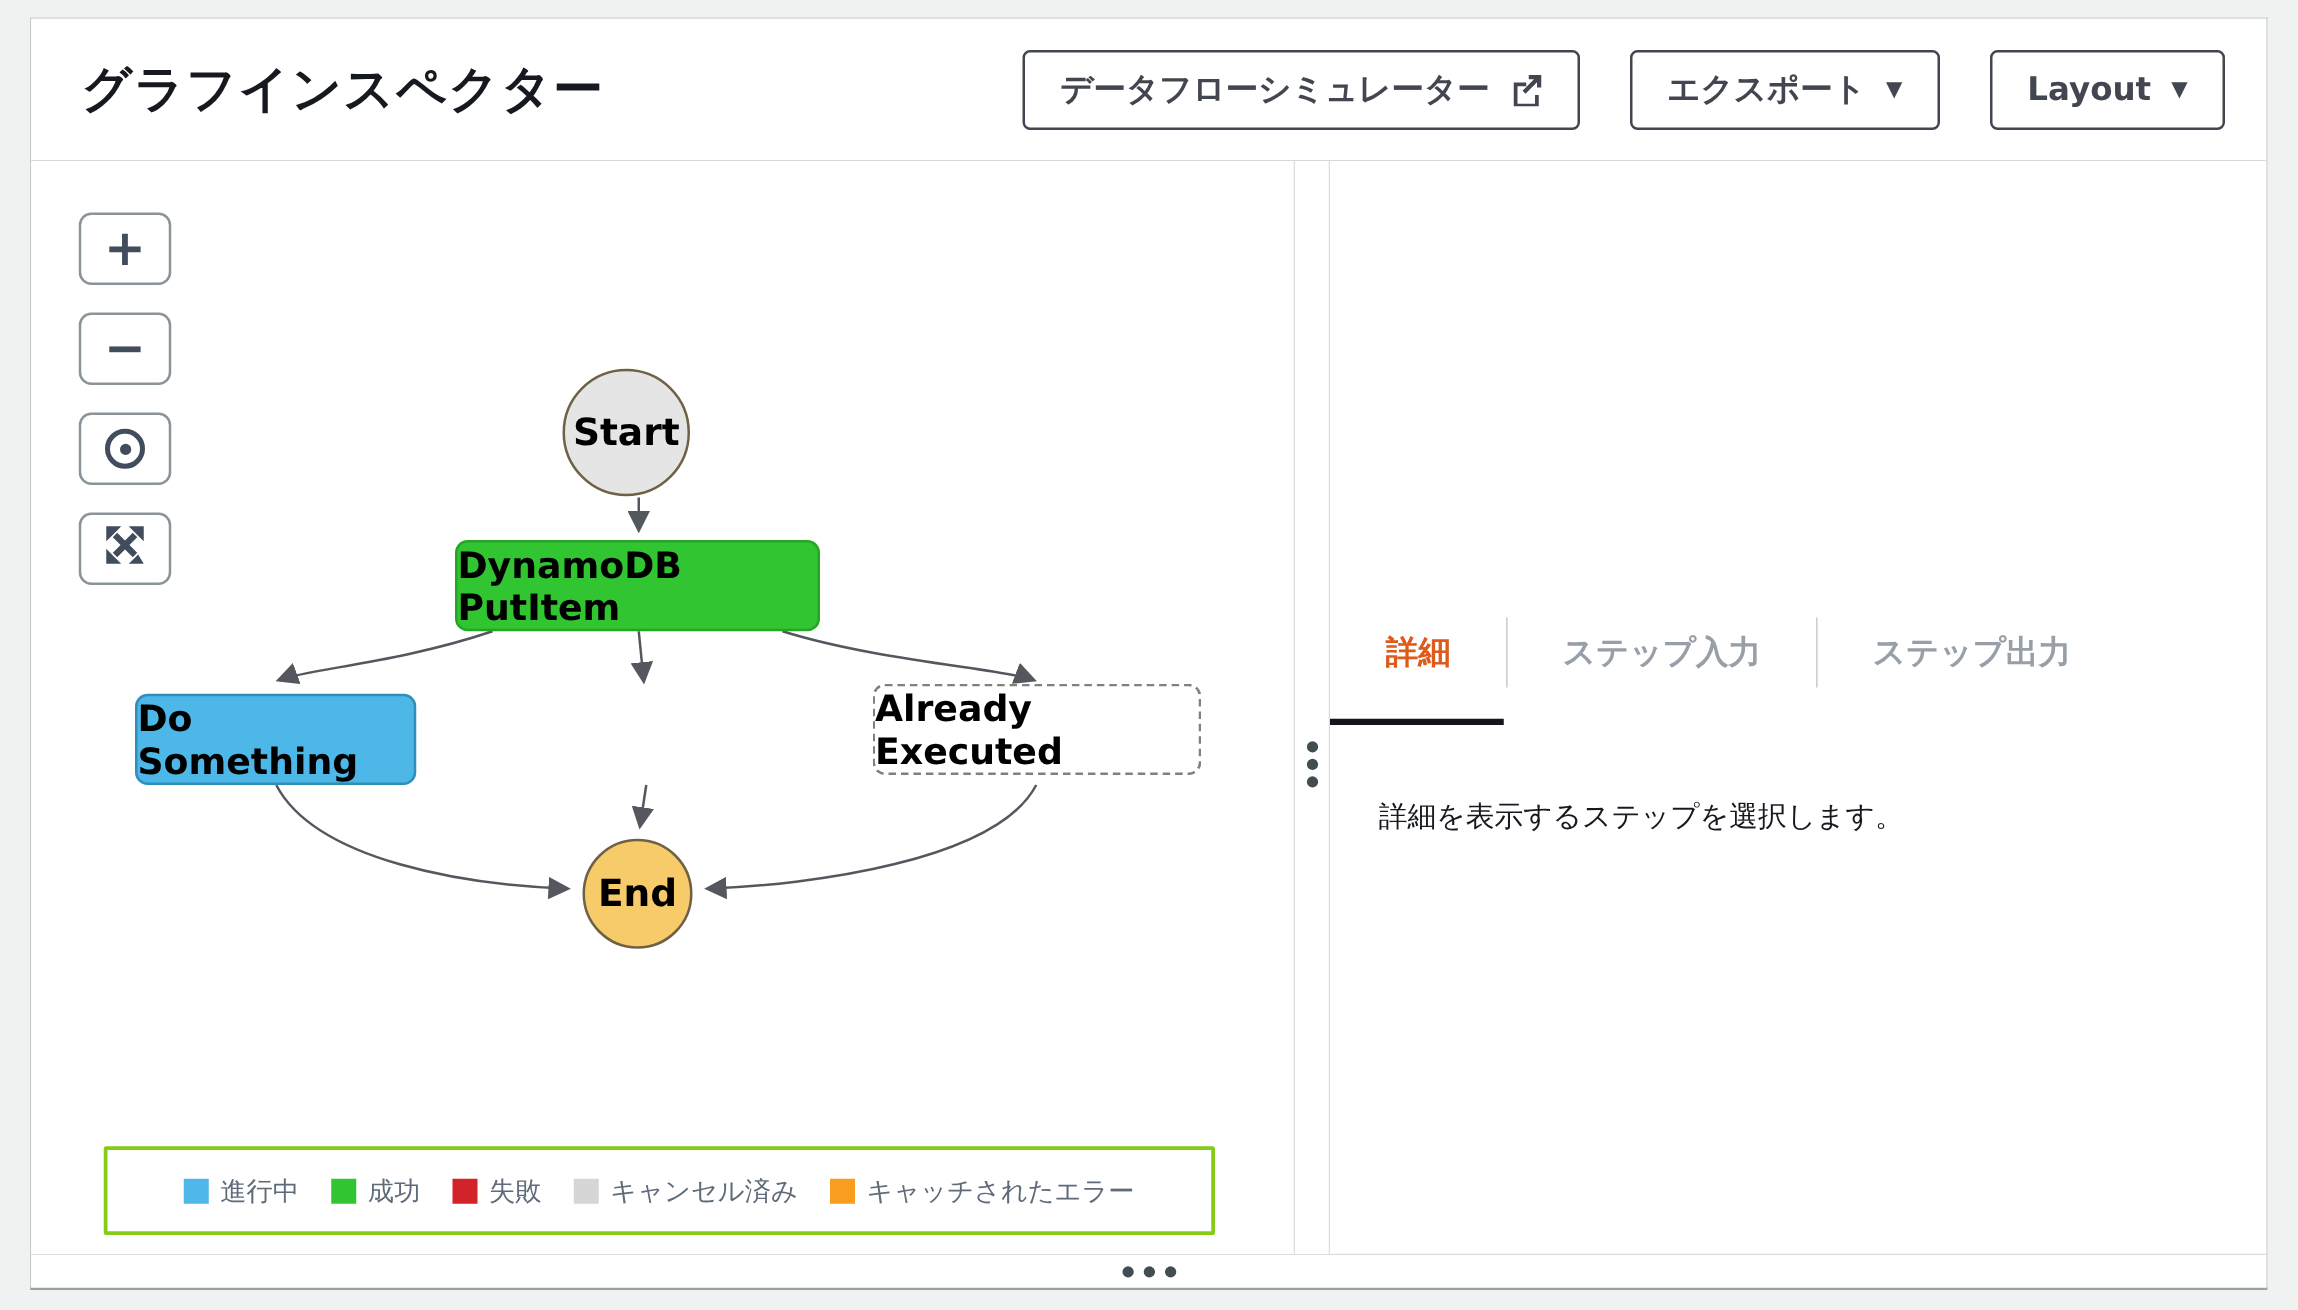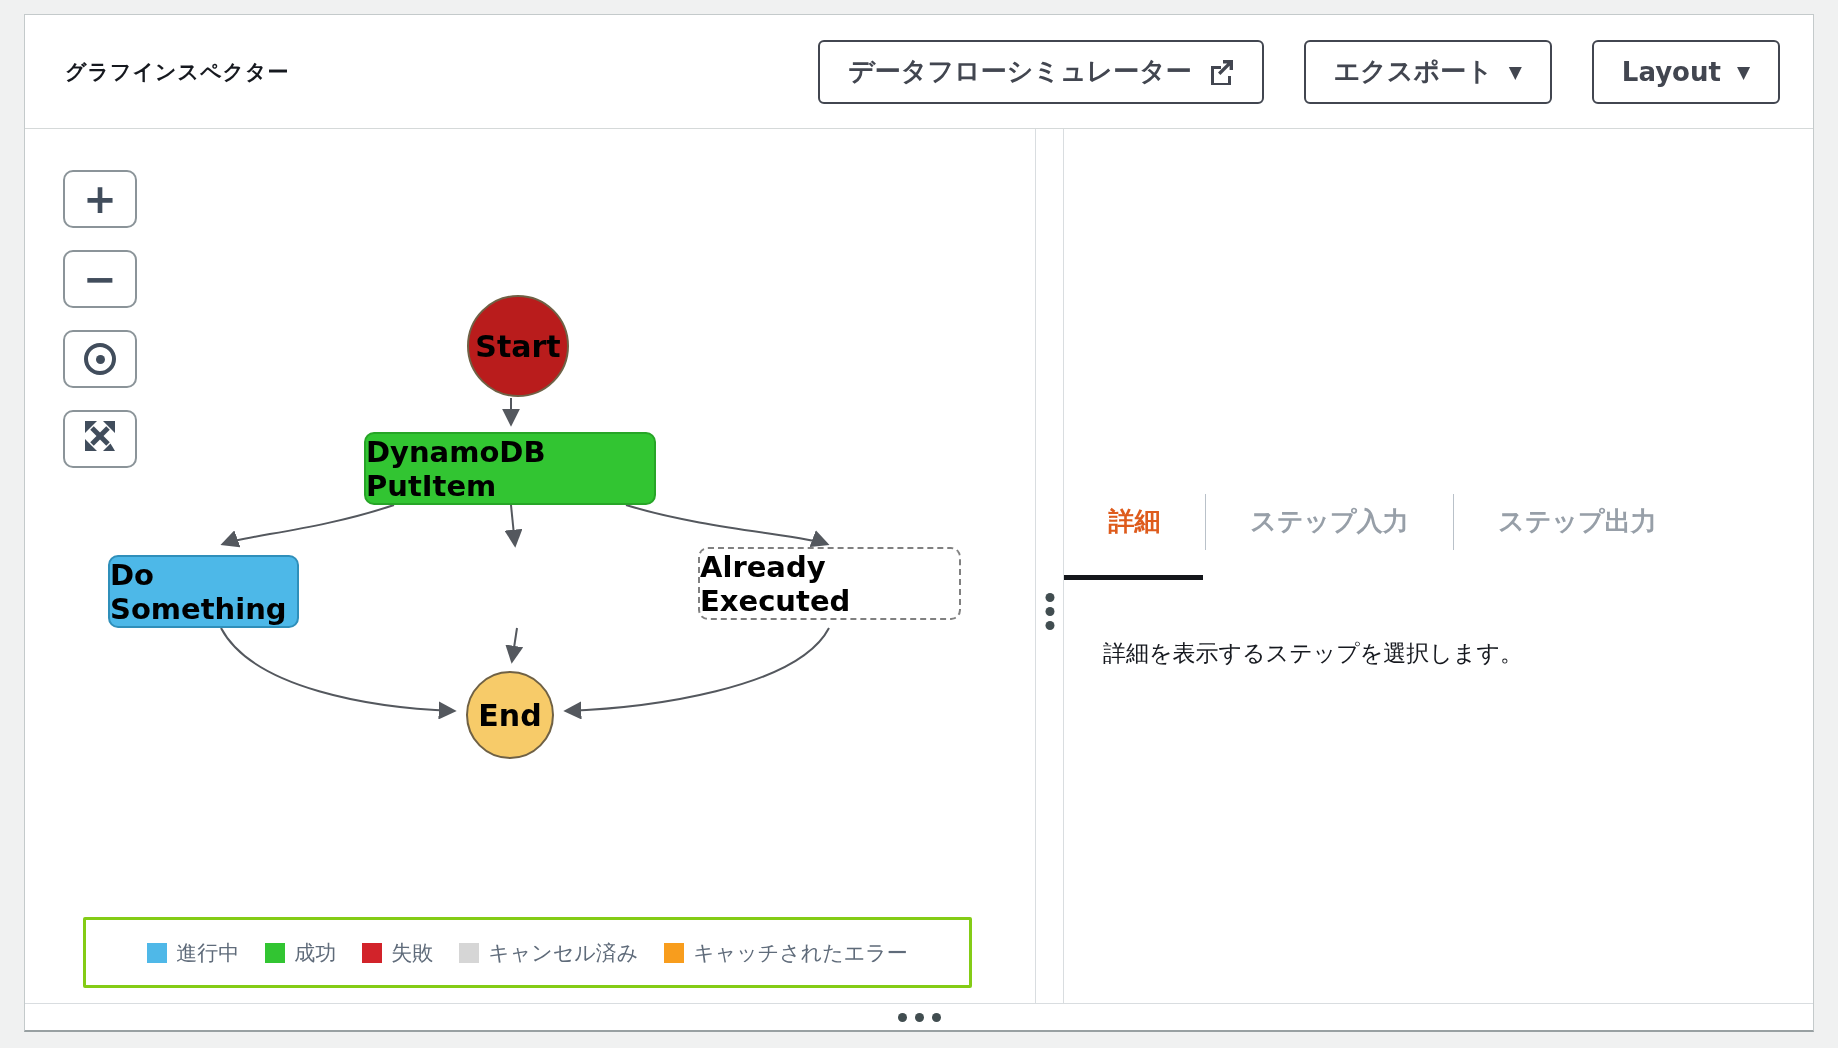--- a/index.html
+++ b/index.html
@@ -9,21 +9,21 @@
     position:absolute; left:24px; top:14px; width:1790px; height:1018px;
     background:#fff; border:1px solid #c4cacb; border-bottom:2px solid #98a0a2;
     display:flex; flex-direction:column;
   }
 
   
   .card-header {
     height:114px; flex:0 0 114px; display:flex; align-items:center;
     padding:0 33px 0 40px; border-bottom:1px solid #d5d9d9; background:#fff;
   }
-  .page-title { font-size:21px; font-weight:bold; color:#16191f; letter-spacing:1px; }
+  .page-title { font-size:40px; font-weight:bold; color:#16191f; letter-spacing:1px; }
   .hdr-btn {
     height:64px; display:flex; align-items:center; gap:16px;
     padding:0 28px; background:#fff; border:2px solid #424650; border-radius:6px;
     font-size:26px; font-weight:bold; color:#424650; cursor:pointer; font-family:inherit;
   }
   .hdr-btn.first { margin-left:auto; }
   .hdr-btn + .hdr-btn { margin-left:40px; }
   .caret { font-size:17px; line-height:1; transform:translateY(1px); }
   .extlink-icon svg { display:block; }
 
@@ -131,29 +131,29 @@
           <path d="M486,269 L486,295" marker-end="url(#arrow)"></path>
           <path d="M369,376 C295,401 223,406 198,415" marker-end="url(#arrow)"></path>
           <path d="M486,376 L490,416" marker-end="url(#arrow)"></path>
           <path d="M601,376 C678,400 778,406 802,415" marker-end="url(#arrow)"></path>
           <path d="M196,499 C228,560 348,579 429,582" marker-end="url(#arrow)"></path>
           <path d="M492,499 L487,532" marker-end="url(#arrow)"></path>
           <path d="M804,499 C772,560 622,579 541,582" marker-end="url(#arrow)"></path>
         </g>
       </svg>
 
-      <div class="gnode circle" style="left: 442px; top: 166px; width: 102px; height: 102px; background-color: #b91c1c;">
+      <div class="gnode circle" style="left: 425px; top: 166px; width: 102px; height: 102px; background-color: #e5e5e5;">
         <span>Start</span>
       </div>
 
       <div class="gnode rect success" style="left: 339px; top: 303px; width: 292px; height: 73px; background-color: rgb(50, 197, 50);">
         <span>DynamoDB PutItem</span>
       </div>
 
-      <div class="gnode rect inprogress" style="left: 83px; top: 426px; width: 191px; height: 73px; background-color: rgb(77, 184, 232);">
+      <div class="gnode rect inprogress" style="left: 83px; top: 426px; width: 225px; height: 73px; background-color: rgb(77, 184, 232);">
         <span>Do Something</span>
       </div>
 
 
       <div class="gnode rect pending" style="left:673px; top:418px; width:263px; height:73px;">
         <span>Already Executed</span>
       </div>
 
       <div class="gnode circle" style="left: 441px; top: 542px; width: 88px; height: 88px; background-color: rgb(247, 203, 105);">
         <span>End</span>

